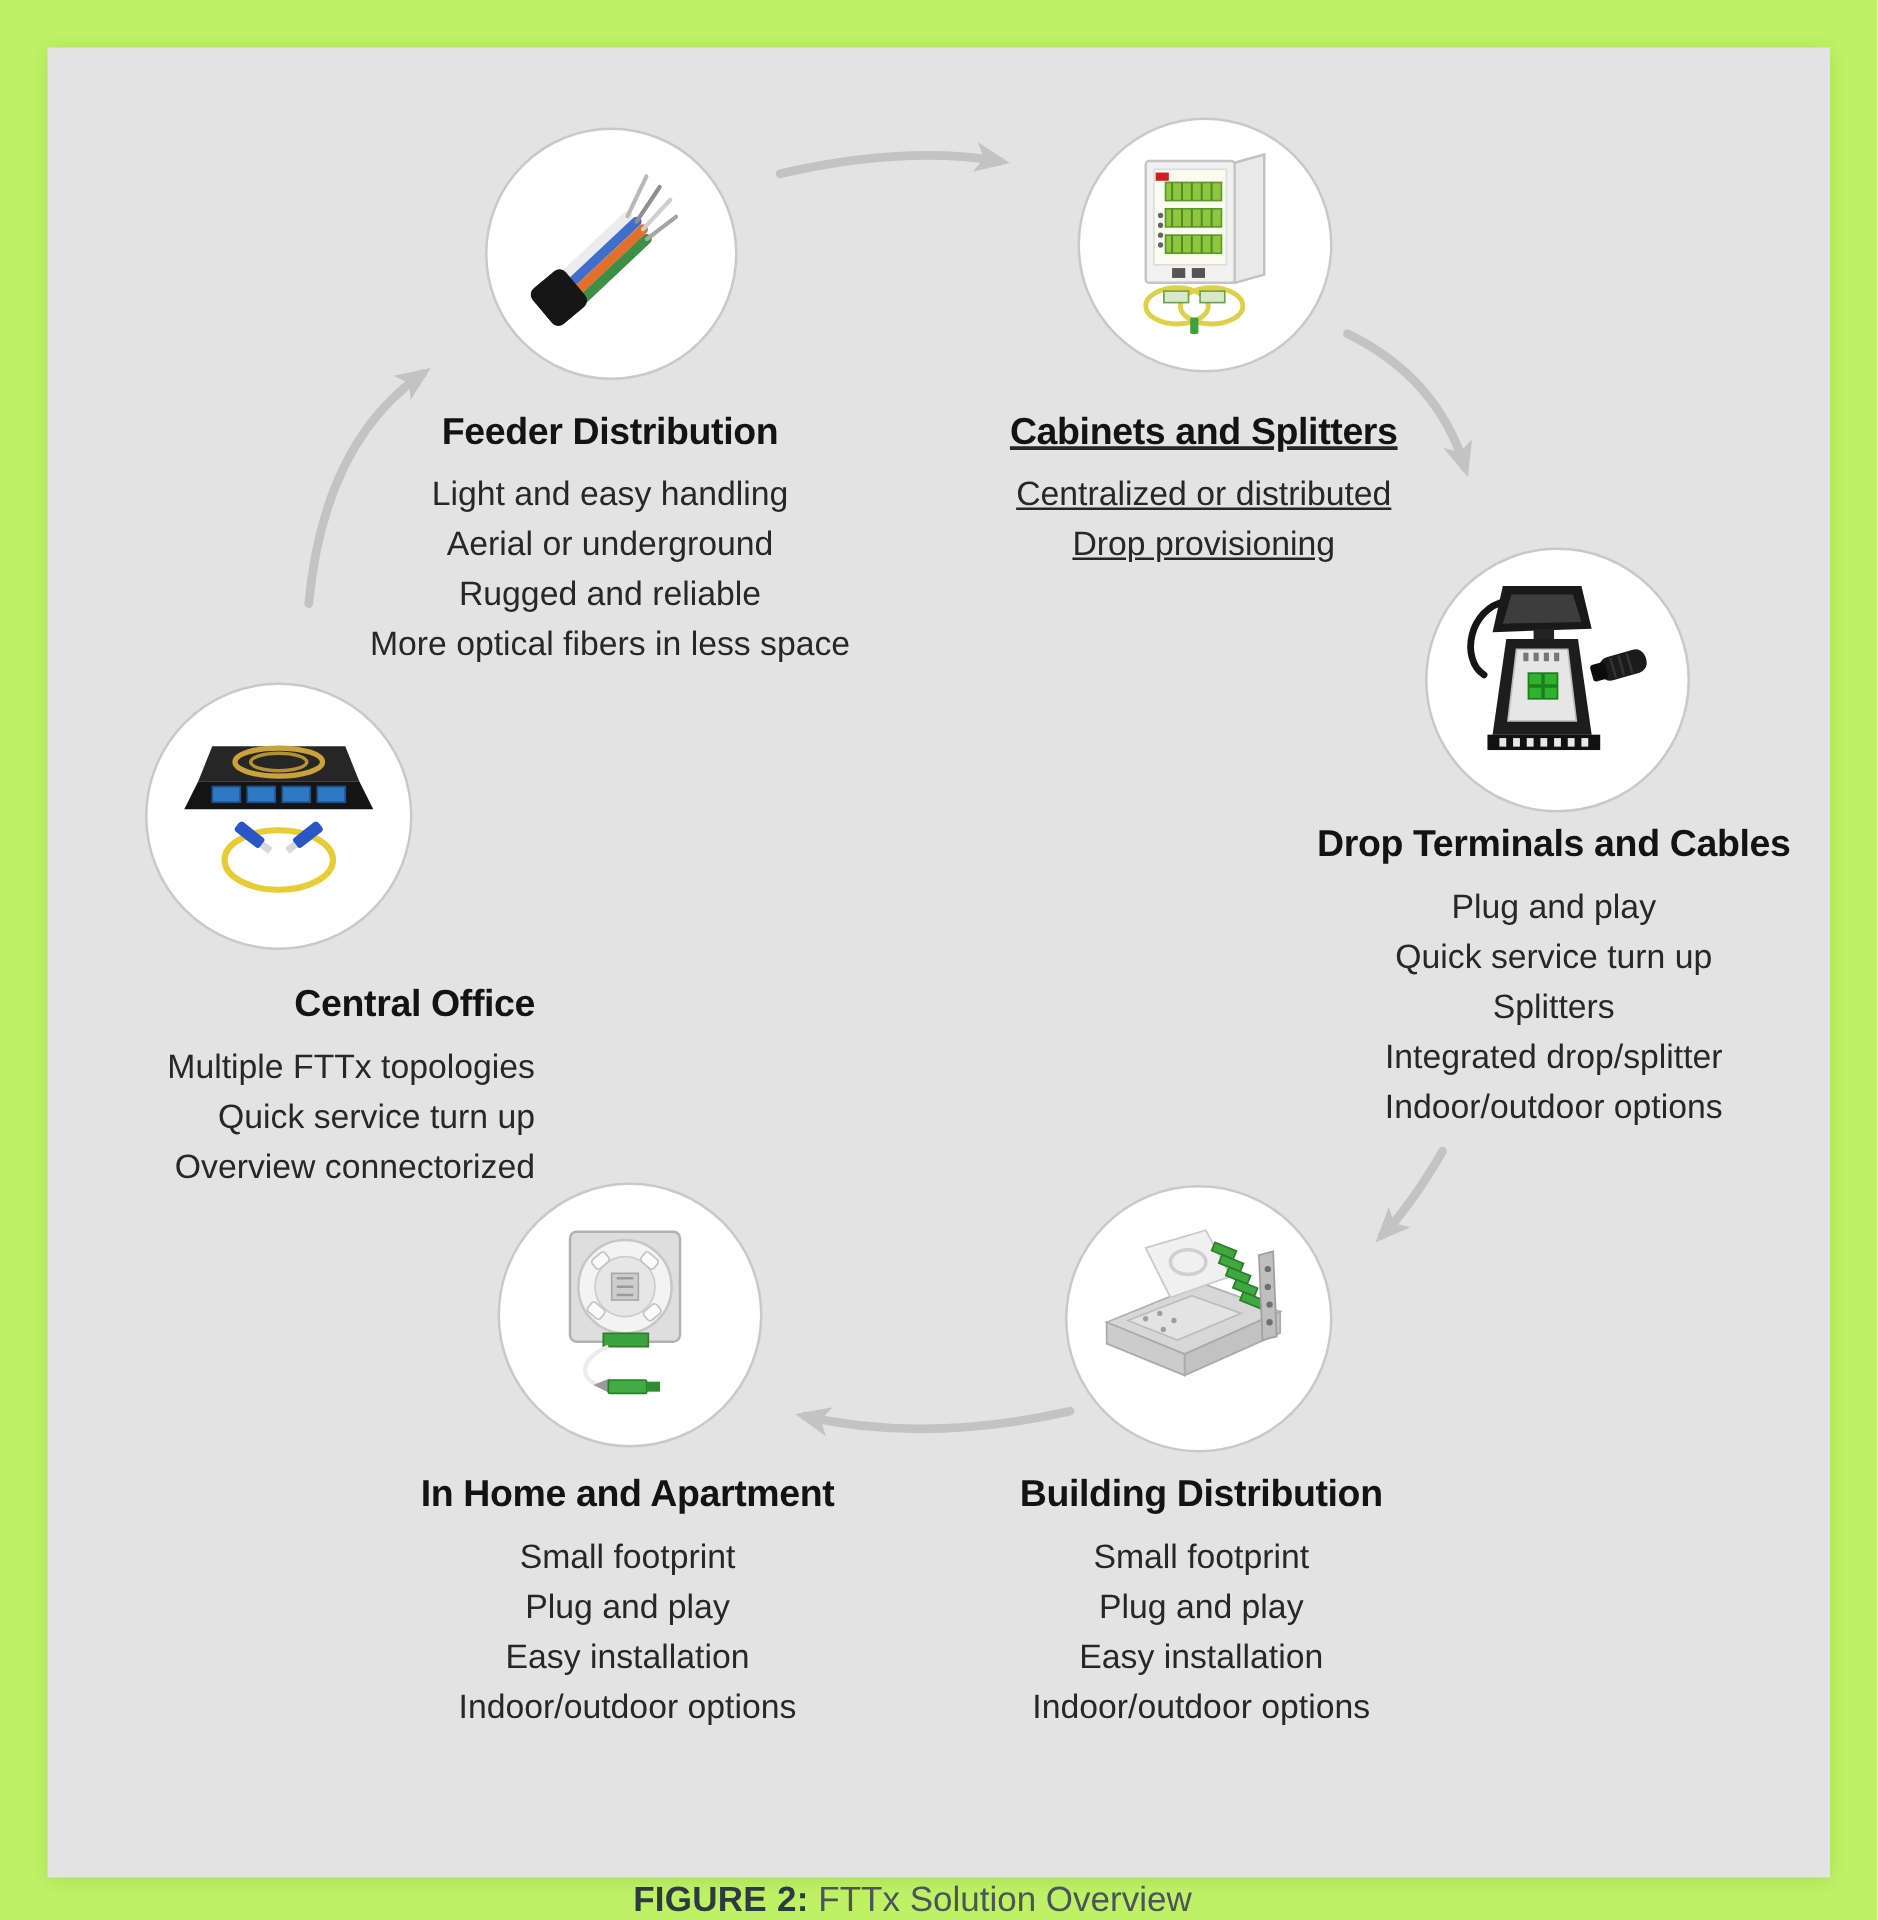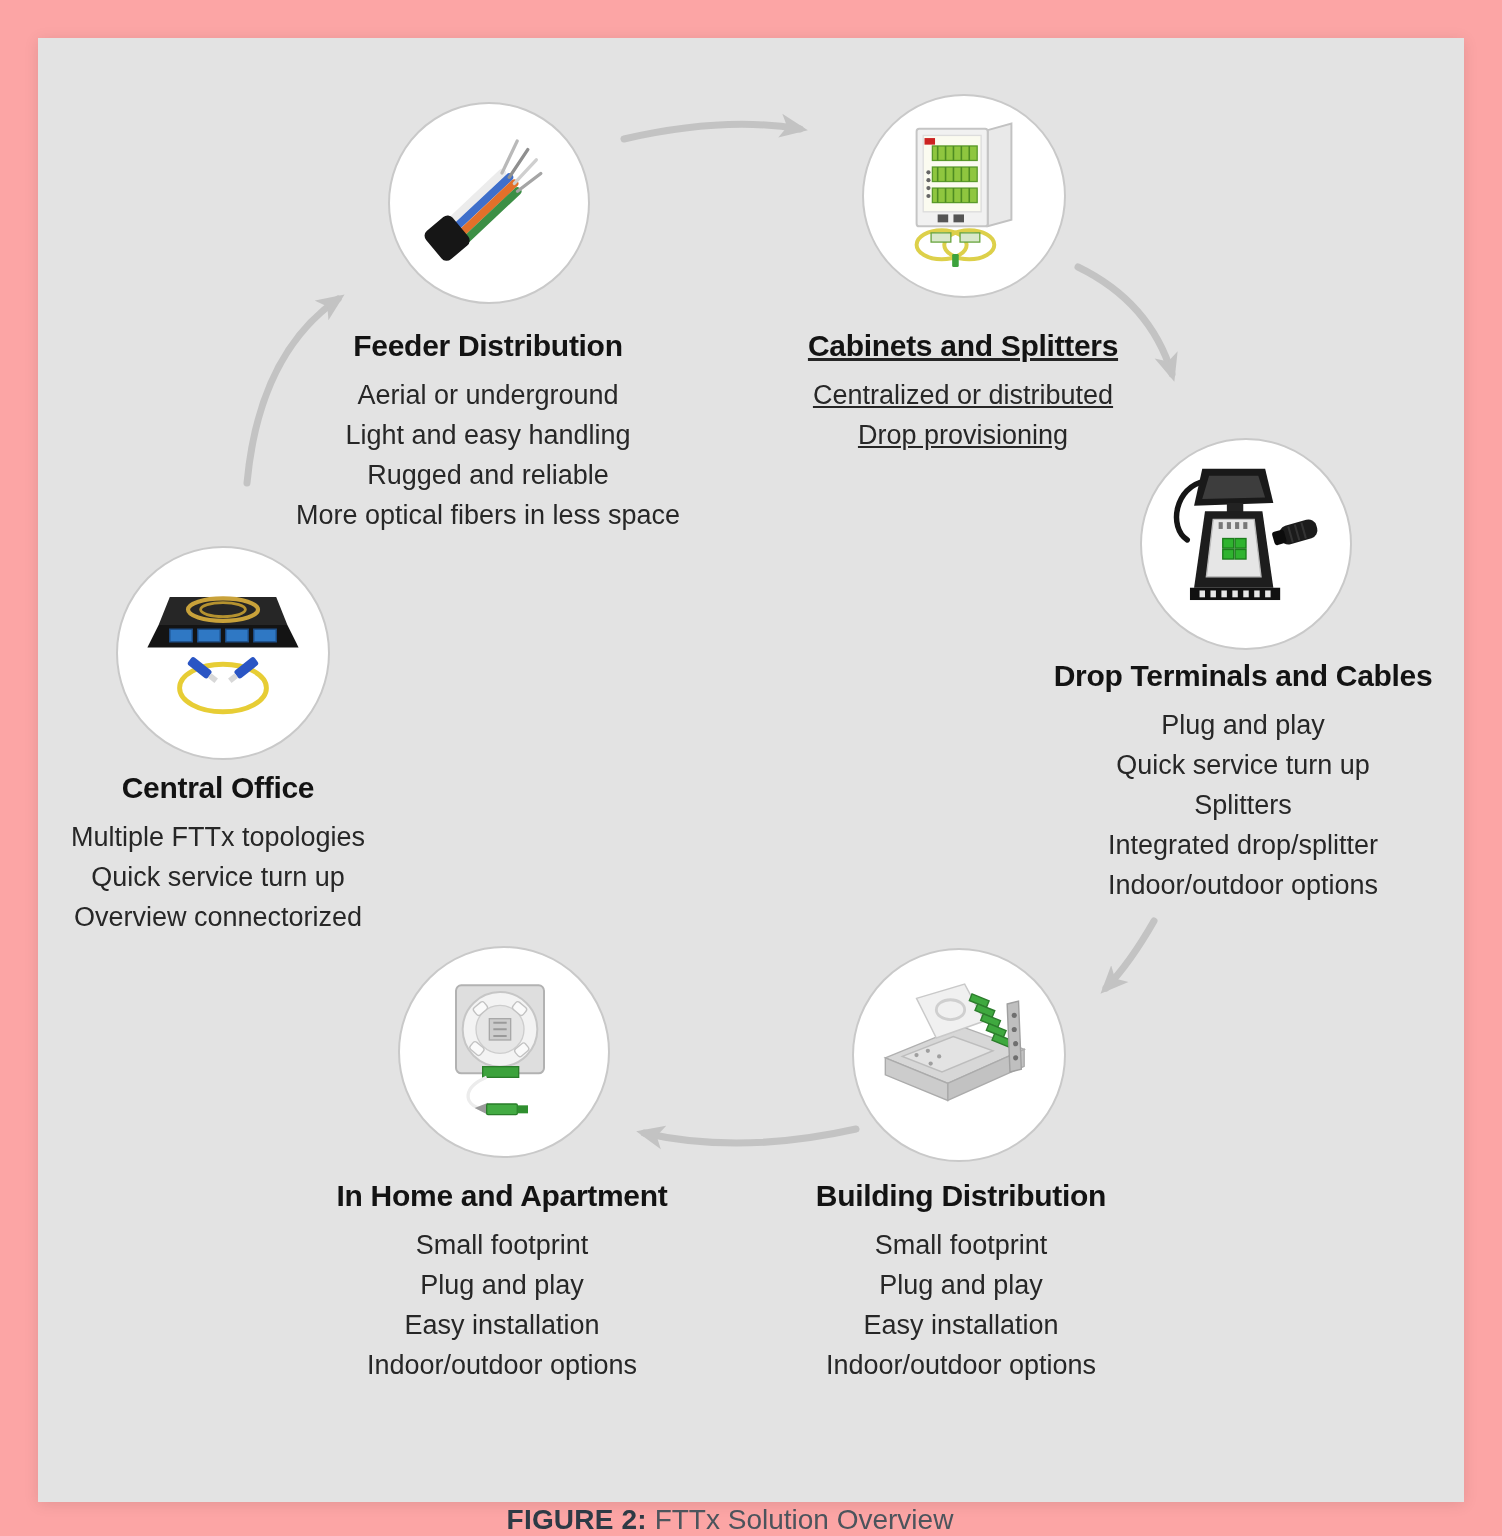--- a/index.html
+++ b/index.html
@@ -1,17 +1,17 @@
 <!DOCTYPE html>
 <html><head>
 <meta charset="utf-8">
 <style>
   html,body{margin:0;padding:0;background:#ffffff;}
   body{font-family:"Liberation Sans", sans-serif;}
-  .page{position:relative;width:1502px;height:1536px;background:#fca5a5;overflow:hidden;}
+  .page{position:relative;width:1502px;height:1536px;background:#bef264;overflow:hidden;}
   .panel{position:absolute;left:38px;top:38px;width:1426px;height:1464px;background:#e3e3e3;
          box-shadow:0 2px 14px rgba(0,0,0,0.10);}
   .arrows{position:absolute;left:0;top:0;width:1502px;height:1536px;pointer-events:none;}
   .node-circle{position:absolute;background:#ffffff;border:2px solid #c9c9c9;border-radius:50%;
                display:flex;align-items:center;justify-content:center;box-sizing:border-box;}
   .node-text{position:absolute;text-align:center;color:#262626;}
   .node-title{font-weight:bold;font-size:30px;color:#131313;letter-spacing:-0.3px;line-height:36px;margin-bottom:11px;}
   .feat{font-size:27px;line-height:40px;color:#272727;}
   .caption{position:absolute;left:430px;top:1504px;width:600px;text-align:center;font-size:28px;}
   .caption .cap-label{font-weight:bold;color:#2d3a45;letter-spacing:0.2px;}
@@ -50,22 +50,22 @@
           <path d="M84 55 L108 48" stroke="#8f8f8f" stroke-width="2.5"></path>
           <path d="M84 61 L108 58" stroke="#cfcfcf" stroke-width="2.5"></path>
           <path d="M82 67 L104 68" stroke="#a5a5a5" stroke-width="2.5"></path>
         </g>
         <rect x="6" y="46" width="26" height="28" rx="5" fill="#161616"></rect>
       </g>
     </svg>
   </div>
   <div class="node-text" style="left:238px;top:328px;width:500px;">
     <div class="node-title">Feeder Distribution</div>
+    <div class="feat">Light and easy handling</div>
     <div class="feat">Aerial or underground</div>
-    <div class="feat">Light and easy handling</div>
     <div class="feat">Rugged and reliable</div>
     <div class="feat">More optical fibers in less space</div>
   </div>
 
   <div class="node-circle" style="left:862px;top:94px;width:204px;height:204px;">
     <svg width="158" height="158" viewBox="0 0 120 120">
       <polygon points="78,10 96,5 96,78 78,83" fill="#e9e9e9" stroke="#c2c2c2" stroke-width="1.5"></polygon>
       <rect x="24" y="9" width="54" height="74" rx="2" fill="#f1f1f1" stroke="#c5c5c5" stroke-width="1.5"></rect>
       <rect x="29" y="14" width="44" height="58" fill="#fbfbf0" stroke="#dddddd"></rect>
       <rect x="30" y="16" width="8" height="5" fill="#cc2222"></rect>
@@ -230,21 +230,21 @@
       <g transform="rotate(38 46 72)">
         <rect x="34" y="69" width="18" height="7" rx="2" fill="#2a55c4"></rect>
         <rect x="52" y="70.5" width="6" height="4" fill="#d8d8d8"></rect>
       </g>
       <g transform="rotate(-38 74 72)">
         <rect x="68" y="69" width="18" height="7" rx="2" fill="#2a55c4"></rect>
         <rect x="62" y="70.5" width="6" height="4" fill="#d8d8d8"></rect>
       </g>
     </svg>
   </div>
-  <div class="node-text" style="left:8px;top:770px;width:420px;">
+  <div class="node-text" style="left:8px;top:786px;width:420px;text-align:right;">
     <div class="node-title">Central Office</div>
     <div class="feat">Multiple FTTx topologies</div>
     <div class="feat">Quick service turn up</div>
     <div class="feat">Overview connectorized</div>
   </div>
 
   <div class="caption">
     <span class="cap-label">FIGURE 2:</span>
     <span class="cap-text">FTTx Solution Overview</span>
   </div>

